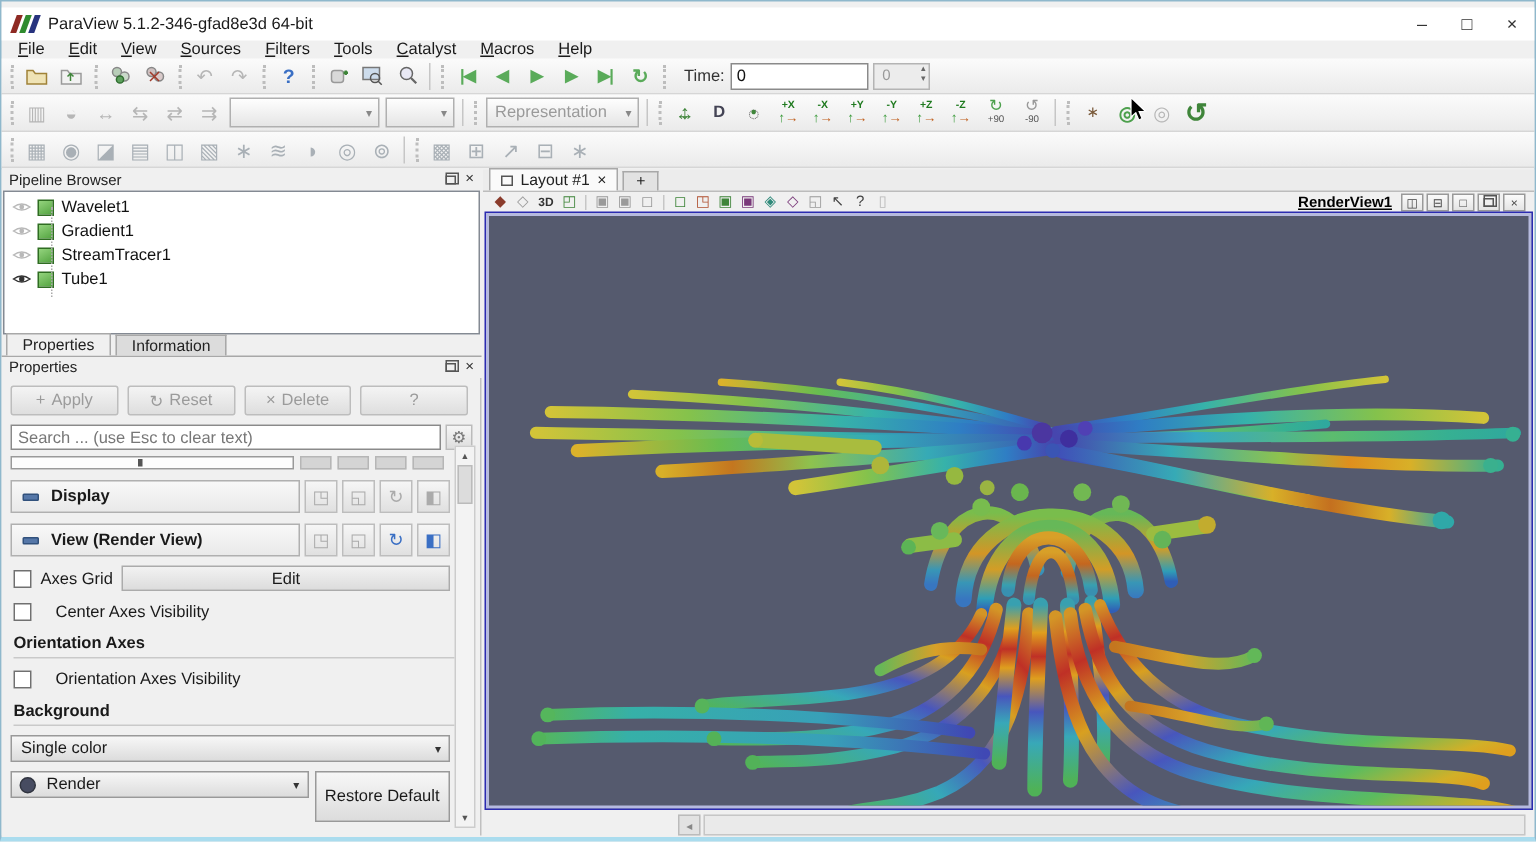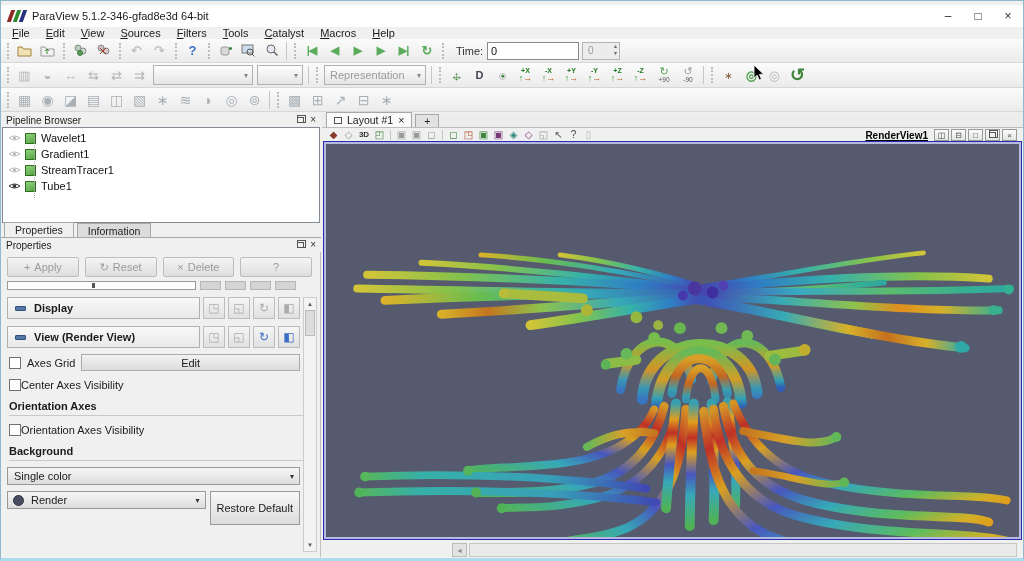--- a/index.html
+++ b/index.html
@@ -71,21 +71,21 @@
 .ptrack i{position:absolute;left:45%;top:1px;width:3px;height:5px;background:#555}
 .minib{width:21px;height:9px;background:#d4d4d4;border:1px solid #b6b6b6}
 .sect{display:flex;gap:3px;margin:7px 20px 0 6px}
 .secthdr{flex:1;height:22px;border:1px solid #b0b0b0;background:linear-gradient(#f8f8f8,#e9e9e9);display:flex;align-items:center;padding:0 7px;font-weight:bold;gap:8px}
 .dash{width:11px;height:5px;background:#5577a8;border:1px solid #31517c;border-radius:1px}
 .mini{width:22px;height:22px;border:1px solid #bdbdbd;background:linear-gradient(#f6f6f6,#e0e0e0);display:flex;align-items:center;justify-content:center;font-size:12px;color:#ababab}
 .mini.on{color:#3a6fc4}
 .axrow{display:flex;align-items:center;gap:6px;margin:6px 20px 0 8px}
 .cb{width:12px;height:12px;background:#fff;border:1px solid #707070;flex:none}
 .editbtn{flex:1;height:17px;background:linear-gradient(#f2f2f2,#dcdcdc);border:1px solid #ababab;display:flex;align-items:center;justify-content:center}
-.cbrow{display:flex;align-items:center;gap:0;margin:8px 8px 0 8px}
+.cbrow{display:flex;align-items:center;gap:16px;margin:8px 8px 0 8px}
 .bold-lbl{font-weight:bold;margin:9px 8px 0 8px;padding-bottom:3px;border-bottom:1px solid #c9c9c9}
 .select{height:18px;margin:6px 20px 0 6px;border:1px solid #999;background:linear-gradient(#f7f7f7,#dcdcdc);display:flex;align-items:center;padding:0 6px;position:relative}
 .select i,.colorsel i{position:absolute;right:5px;font-size:8px;color:#333;font-style:normal}
 .colorrow{display:flex;gap:4px;margin:6px 20px 0 6px}
 .colorsel{flex:1;height:18px;border:1px solid #999;background:linear-gradient(#f7f7f7,#dcdcdc);display:flex;align-items:center;padding:0 5px;position:relative}
 .swatch{width:11px;height:11px;border-radius:50%;background:#474c61;border:1px solid #30343f;margin-right:7px}
 .rdbtn{height:34px;padding:0 6px;border:1px solid #999;background:linear-gradient(#f7f7f7,#dcdcdc);display:flex;align-items:center}
 .sendwrap{margin:9px 8px 0 6px}
 .sendbtn{display:inline-flex;height:17px;padding:0 8px;border:1px solid #a8a8a8;background:linear-gradient(#f4f4f4,#ddd);align-items:center}
 #vscroll{position:absolute;right:3px;top:45px;bottom:5px;width:14px;border:1px solid #ccc;background:#f3f3f3;display:flex;flex-direction:column;align-items:center;justify-content:space-between;font-size:7px;color:#555;padding:2px 0}
@@ -378,20 +378,24 @@
       </div>
     <div class="pbtn">
         <span>↻</span>
         <span>Reset</span>
       </div>
     <div class="pbtn">
         <span>×</span>
         <span>Delete</span>
       </div>
     <div class="pbtn">?</div>
+  </div>
+  <div class="srow">
+    <input class="search" placeholder="Search ... (use Esc to clear text)" style="">
+    <span class="gearbtn">⚙</span>
   </div>
   <div class="partial">
     <div class="ptrack">
         <i></i>
       </div>
     <span class="minib"></span>
     <span class="minib"></span>
     <span class="minib"></span>
     <span class="minib"></span>
   </div>

